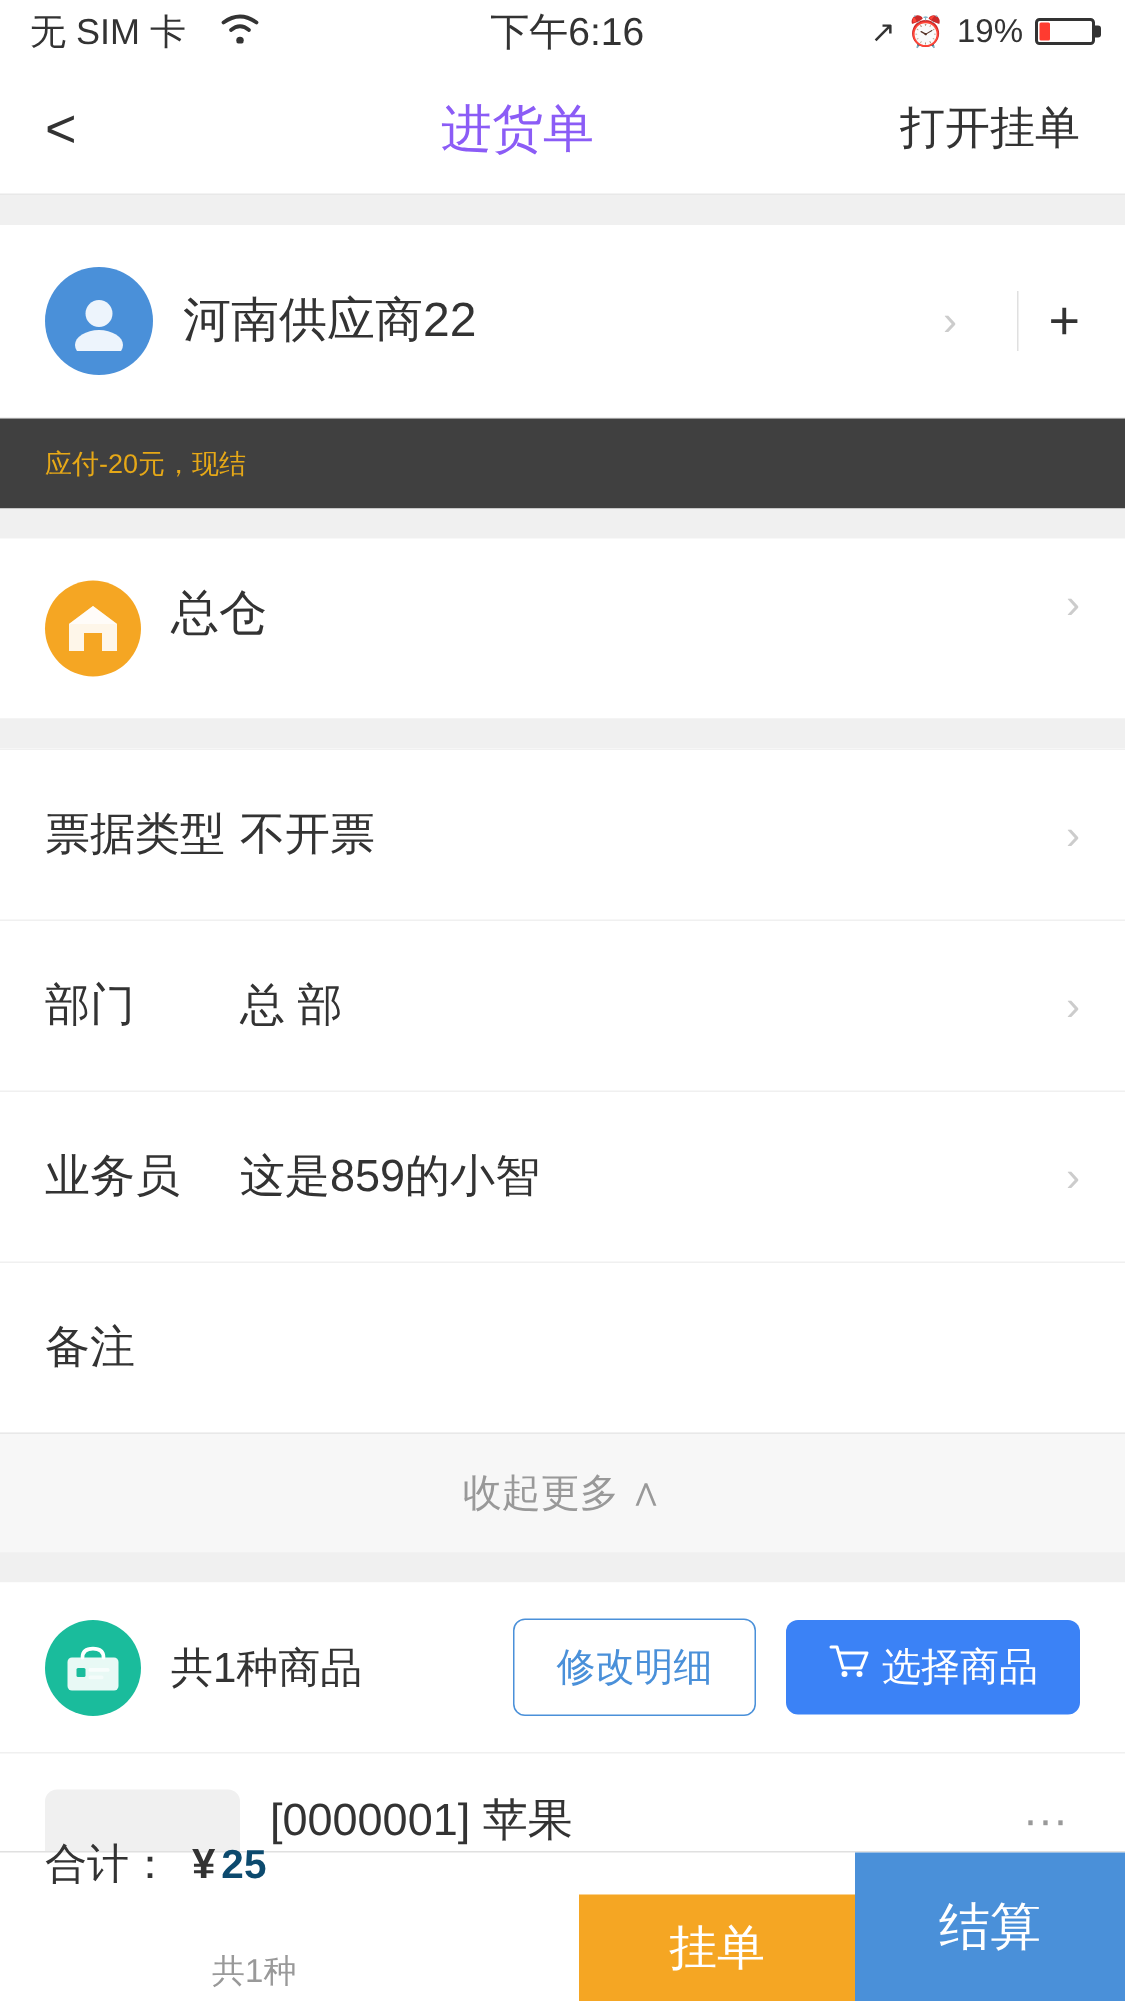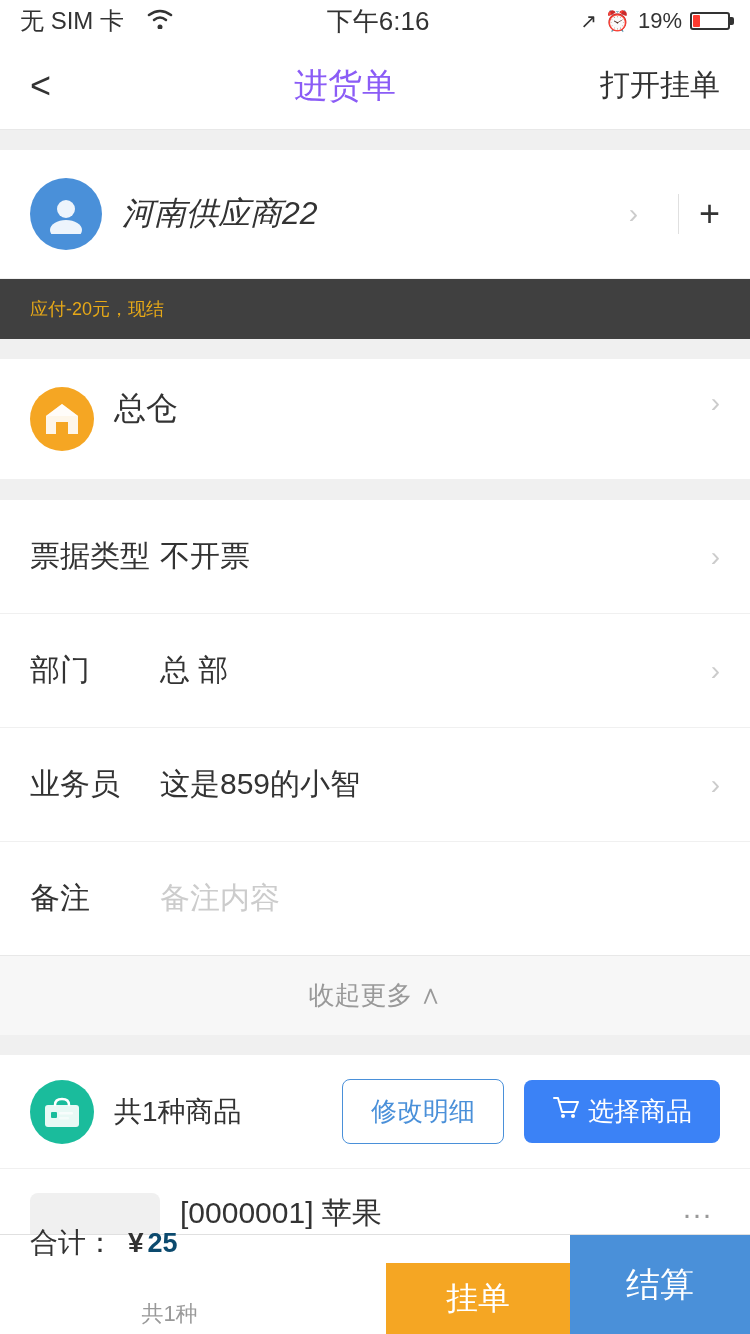--- a/index.html
+++ b/index.html
@@ -94,21 +94,20 @@
       display: flex; align-items: center; justify-content: center;
       color: #fff;
       font-size: 30px;
       margin-right: 20px;
       flex-shrink: 0;
     }
     .supplier-name {
       flex: 1;
       font-size: 32px;
       color: #333;
-      font-style: italic;
     }
     .supplier-arrow {
       color: #ccc;
       font-size: 28px;
       margin-right: 30px;
     }
     .supplier-add {
       color: #333;
       font-size: 36px;
       font-weight: 300;
@@ -427,21 +426,20 @@
   </div>
 
   <div class="form-row">
     <div class="form-label">业务员</div>
     <div class="form-value">这是859的小智</div>
     <div class="row-arrow">›</div>
   </div>
 
   <div class="form-row">
     <div class="form-label">备注</div>
-    <div class="form-placeholder">备注内容</div>
   </div>
 </div>
 
 <div class="collapse-bar">收起更多 ∧</div>
 
 <div class="section-gap"></div>
 
 <div class="card">
   <div class="product-header">
     <div class="product-count-icon">

